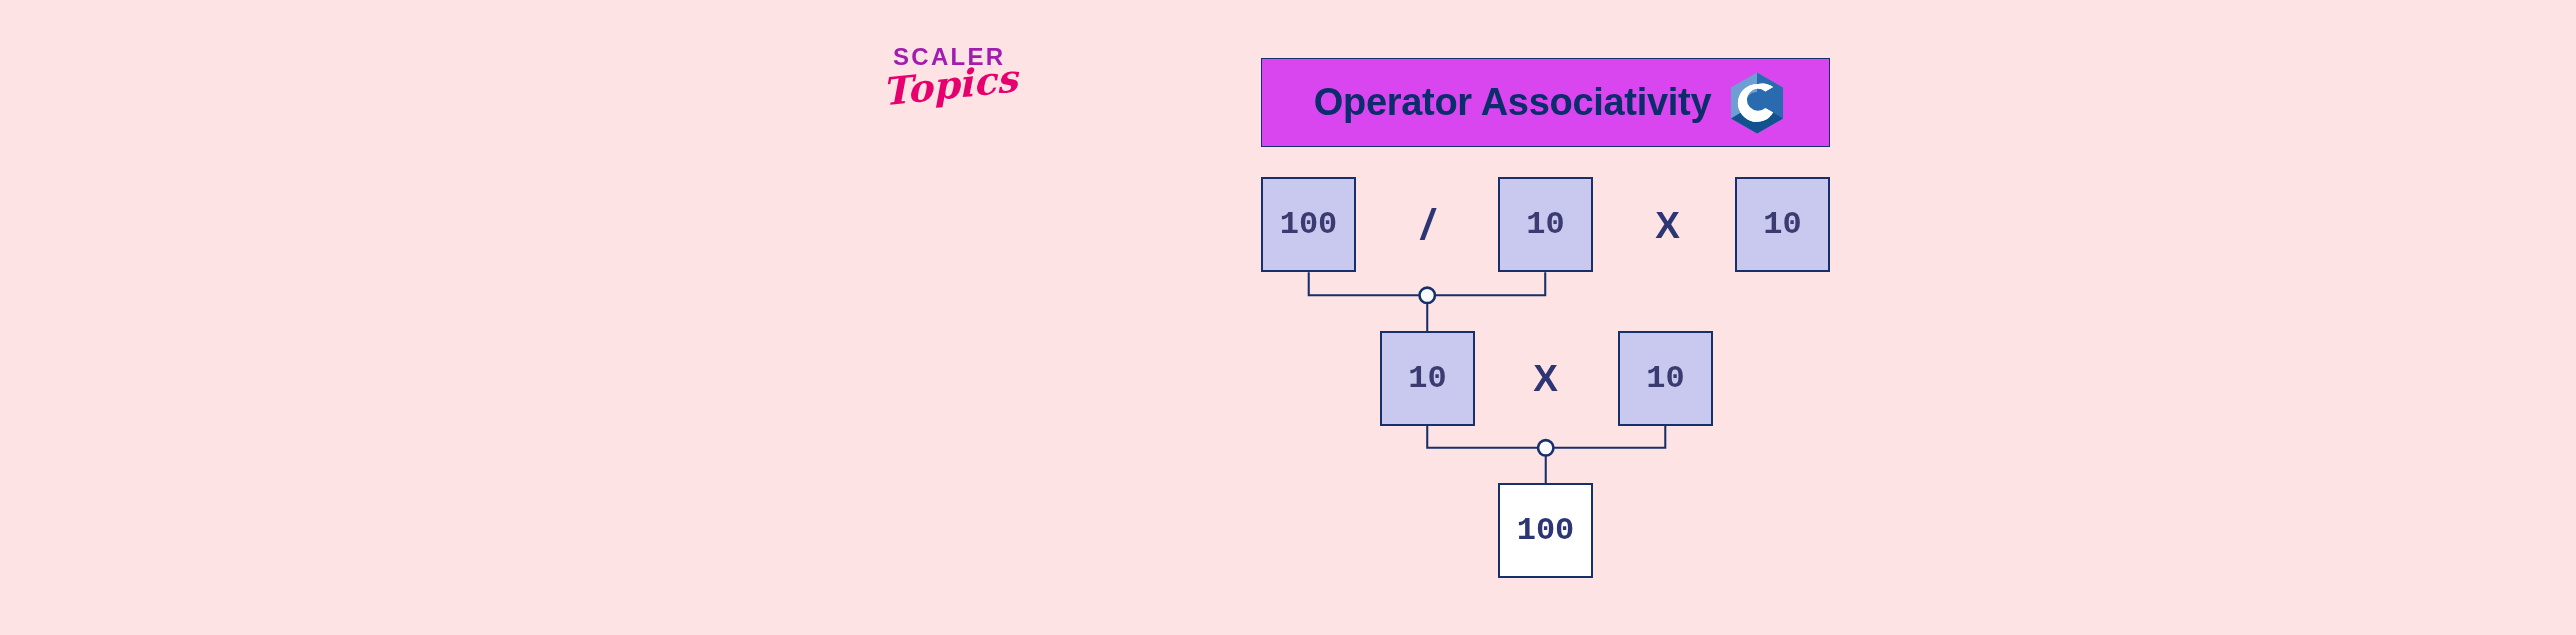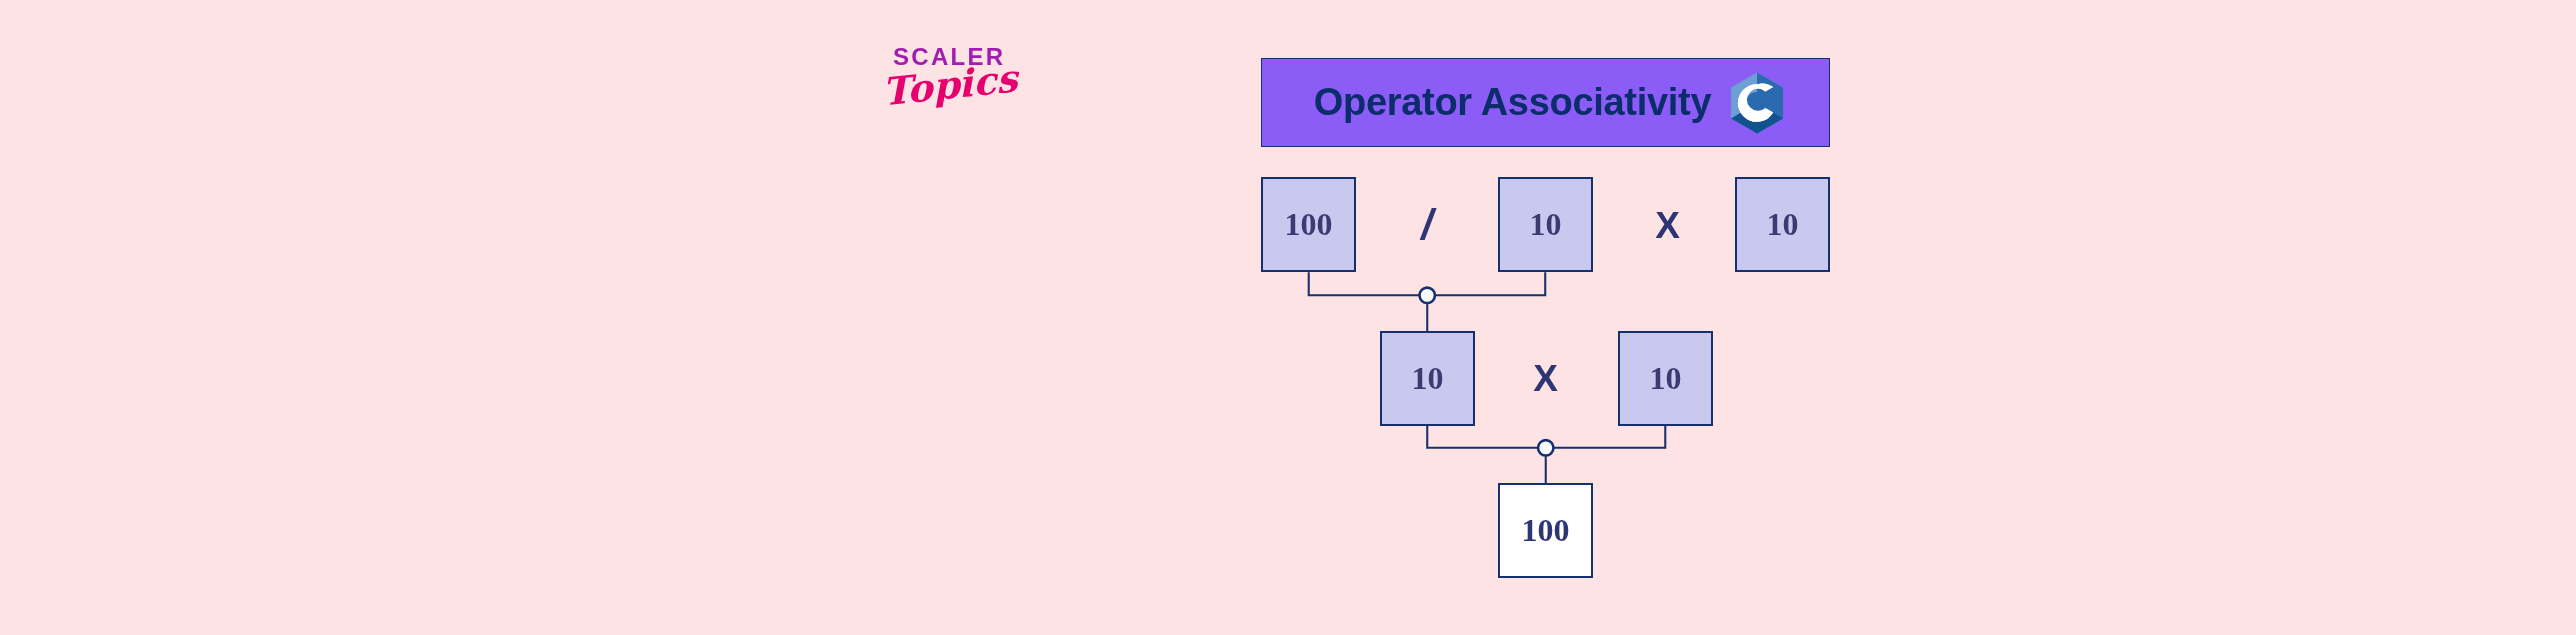--- a/index.html
+++ b/index.html
@@ -50,21 +50,21 @@
     white-space: nowrap;
   }
 
   
   #title-card {
     position: absolute;
     left: 1261px;
     top: 58px;
     width: 569px;
     height: 89px;
-    background: #8b5cf6;
+    background: #d946ef;
     border: 1.5px solid #16306b;
     box-sizing: border-box;
     display: flex;
     align-items: center;
     justify-content: center;
     gap: 18px;
     padding-left: 8px;
   }
   #title-card .title-text {
     font-family: "Liberation Sans", sans-serif;
@@ -81,21 +81,21 @@
   }
 
   
   .vbox {
     position: absolute;
     box-sizing: border-box;
     border: 2.1px solid #16306b;
     display: flex;
     align-items: center;
     justify-content: center;
-    font-family: Liberation Serif, serif;
+    font-family: Liberation Mono, monospace;
     font-weight: 700;
     color: #3b3b72;
   }
   .vbox.fill-lavender { background: #c9c9f0; }
   .vbox.fill-white    { background: #ffffff; color: #2d3575; }
 
   
   .op {
     position: absolute;
     font-family: "Liberation Sans", sans-serif;

